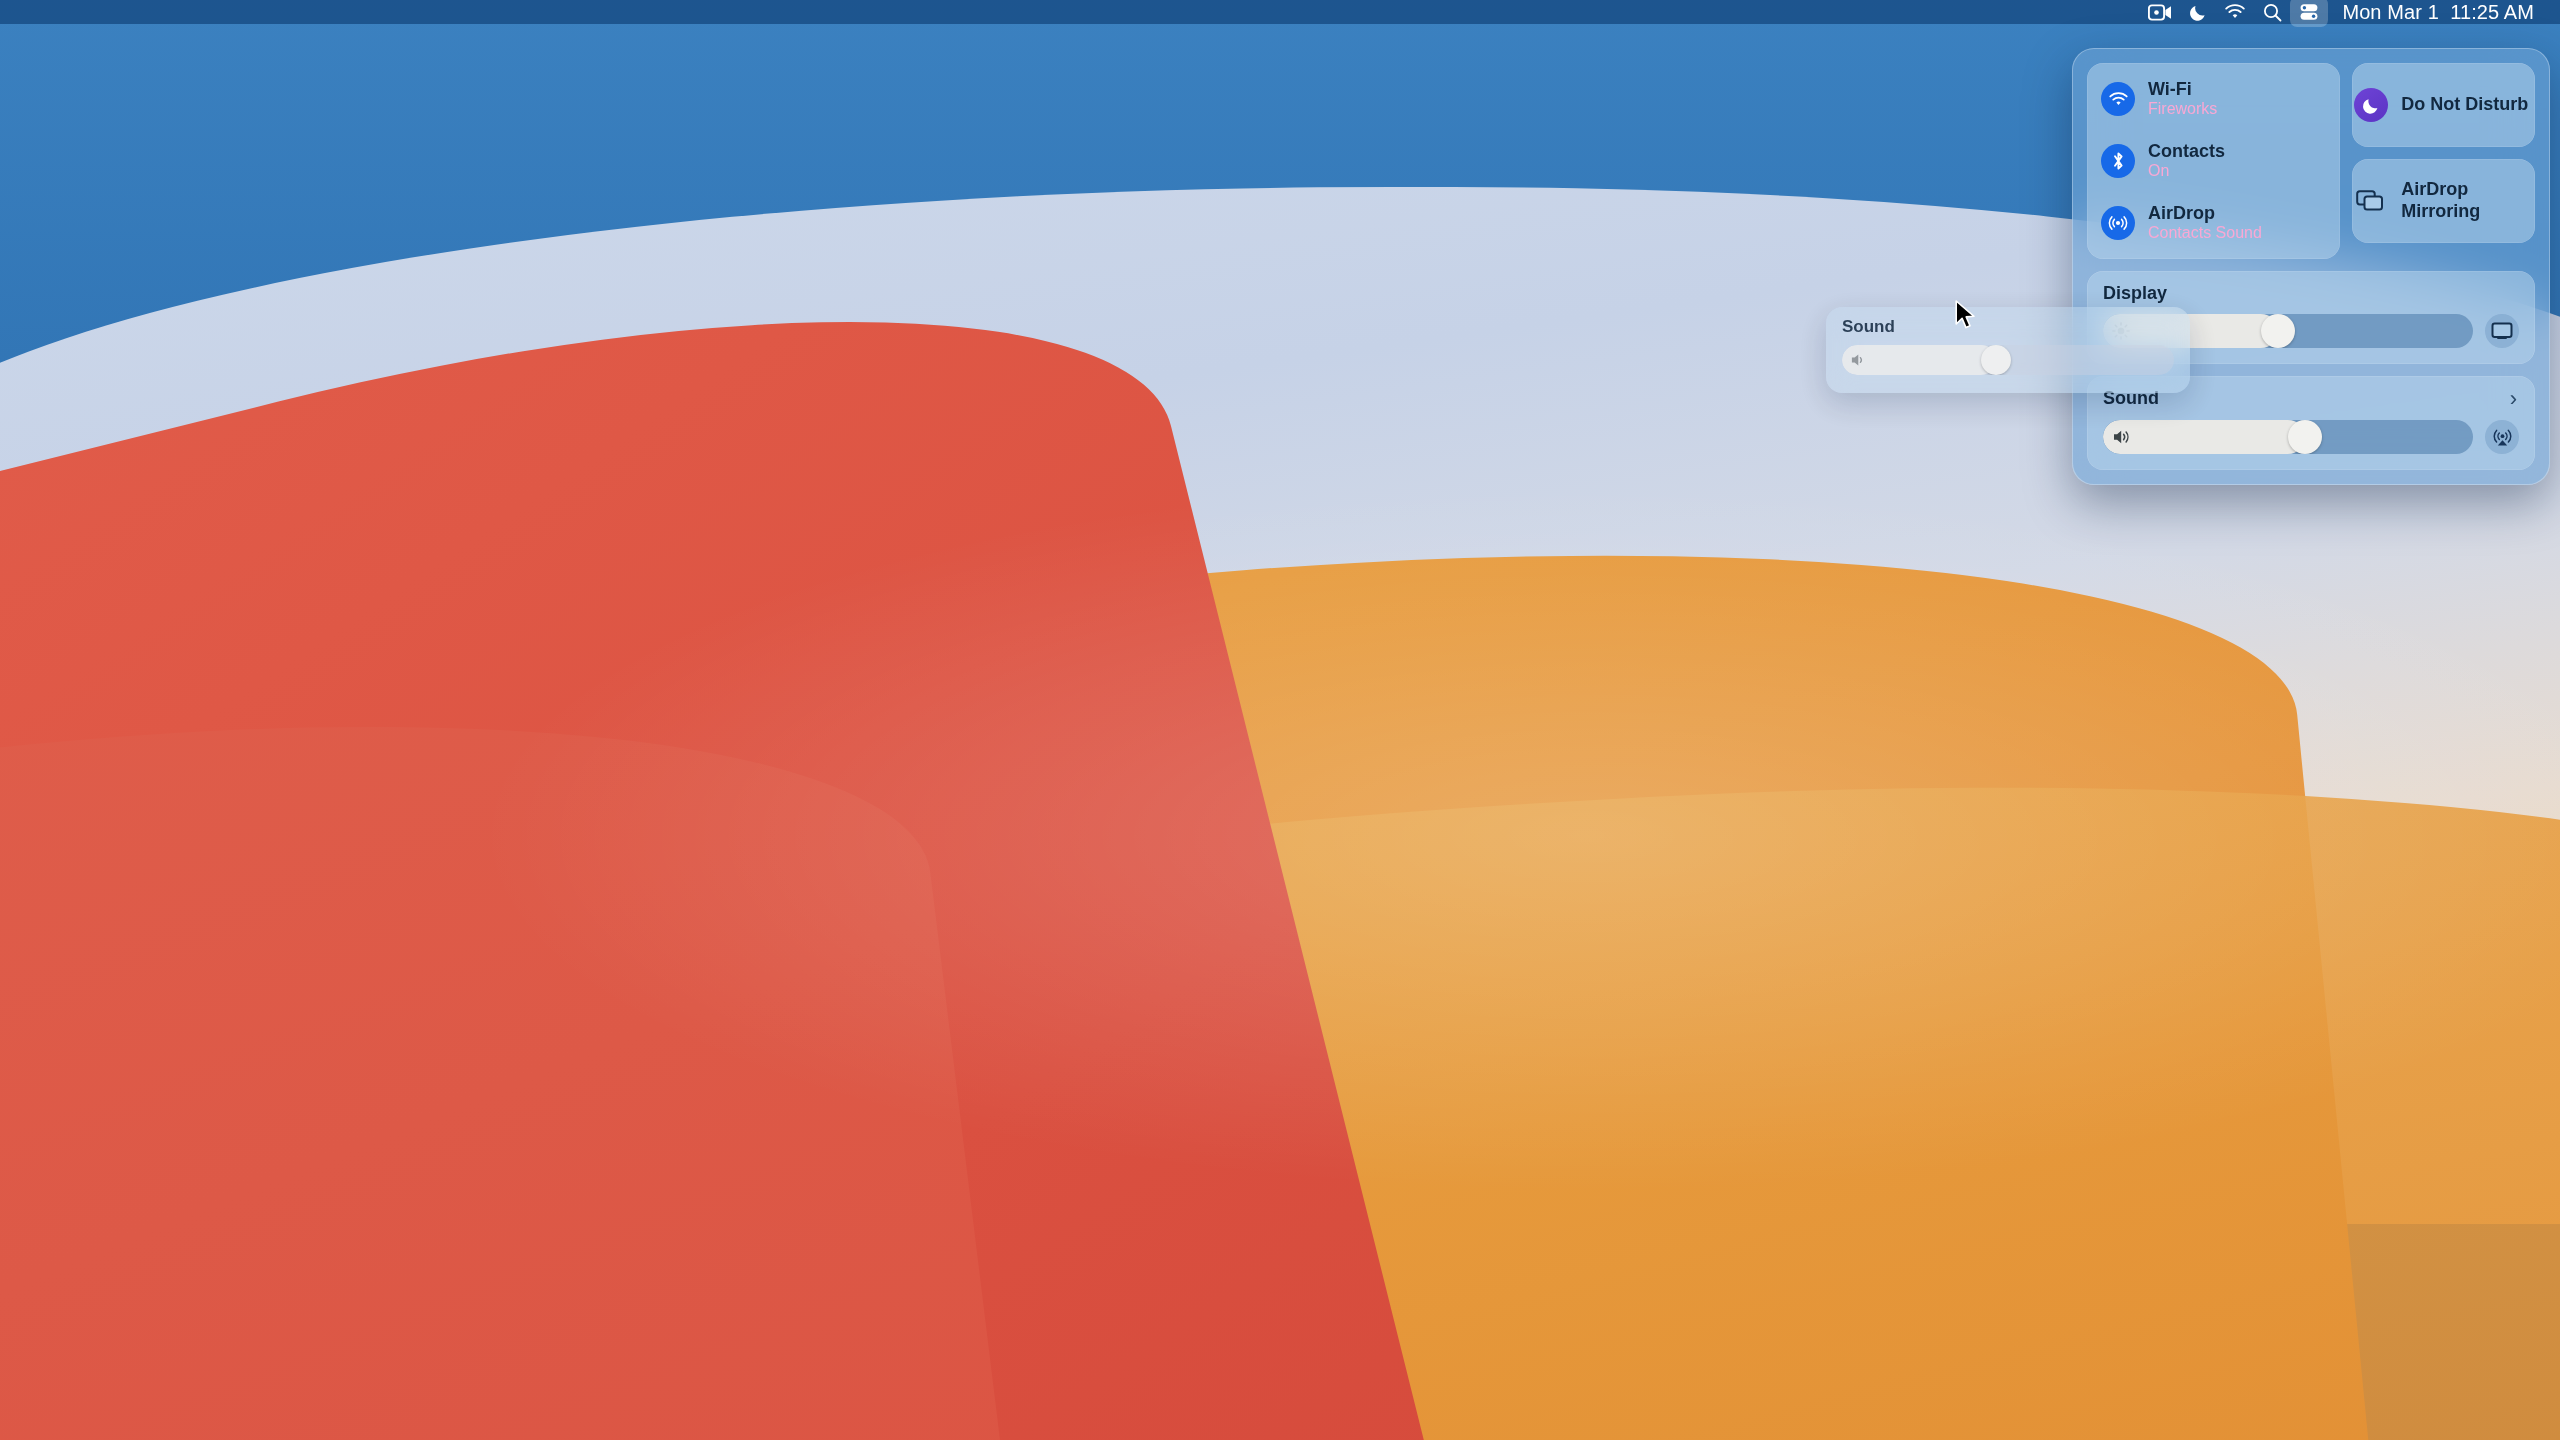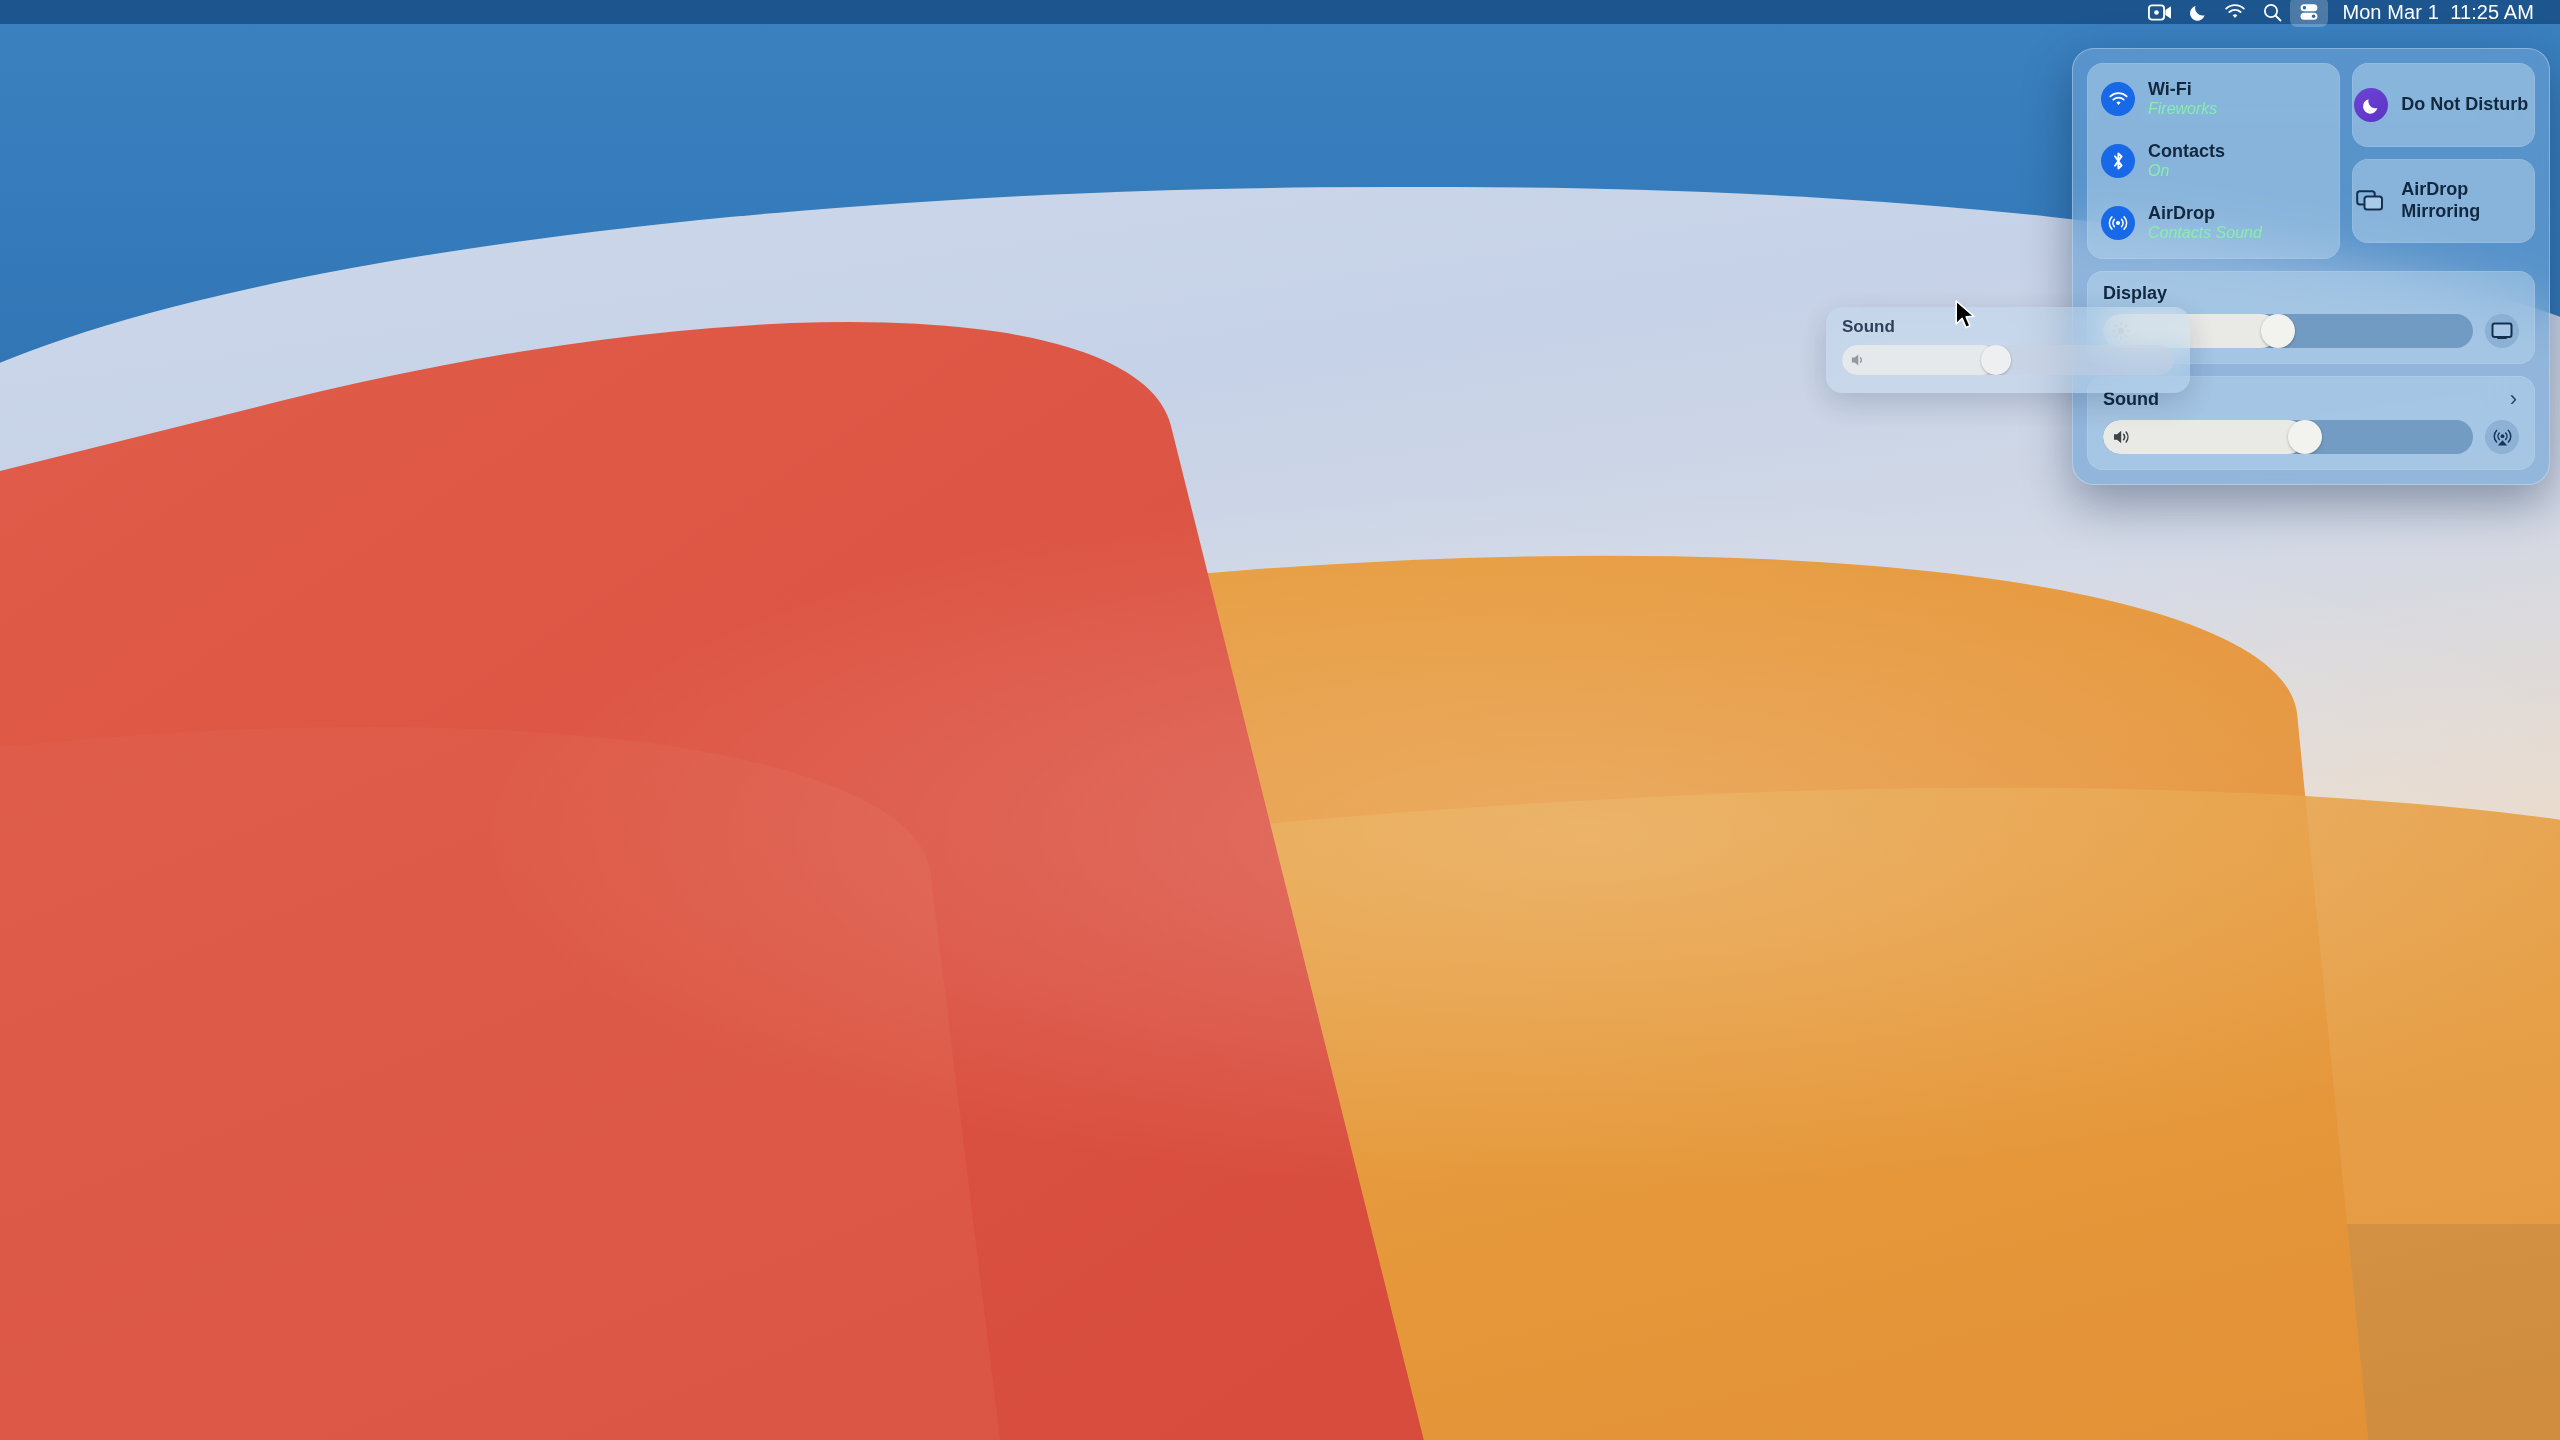--- a/index.html
+++ b/index.html
@@ -110,37 +110,37 @@
 
   .conn-row { display:flex; align-items:center; gap:13px; }
   .circ-icon {
     width:34px; height:34px; border-radius:50%;
     background:#1769e8;
     display:flex; align-items:center; justify-content:center;
     flex:0 0 34px;
   }
   .conn-text { display:flex; flex-direction:column; line-height:1.18; }
   .conn-title { font-size:18px; font-weight:700; color:#12283f; }
-  .conn-sub { font-size:16px; color:#86efac;font-style:italic; }
+  .conn-sub { font-size:16px; color:#f9a8d4; }
 
   .tile {
     padding:16px 2px; display:flex; align-items:center; gap:13px;
     min-height:84px;
   }
   .tile-label { font-size:18px; font-weight:600; color:#12283f; line-height:1.2; }
   .dnd-circ {
     width:34px; height:34px; border-radius:50%;
     background:linear-gradient(145deg,#6e43d6,#5b34c4);
     display:flex; align-items:center; justify-content:center; flex:0 0 34px;
   }
   .mirror-ic { width:34px; flex:0 0 34px; display:flex; align-items:center; justify-content:center; }
 
   
   .slider-module { margin-top:12px; padding:12px 16px 16px; position:relative; }
-  .sm-head { display:flex; align-items:center; justify-content:space-between; }
+  .sm-head { display:flex; align-items:flex-start; justify-content:space-between; }
   .sm-title { font-size:18px; font-weight:700; color:#12283f; }
   .sm-chev { color:#2b4a69; font-size:22px; line-height:1; padding:0 2px; }
   .sm-row { display:flex; align-items:center; gap:12px; margin-top:10px; }
 
   .slider {
     position:relative; flex:1 1 auto; height:34px;
     background:rgba(63,113,162,.50);
     border-radius:17px; overflow:hidden;
   }
   .slider-fill {

